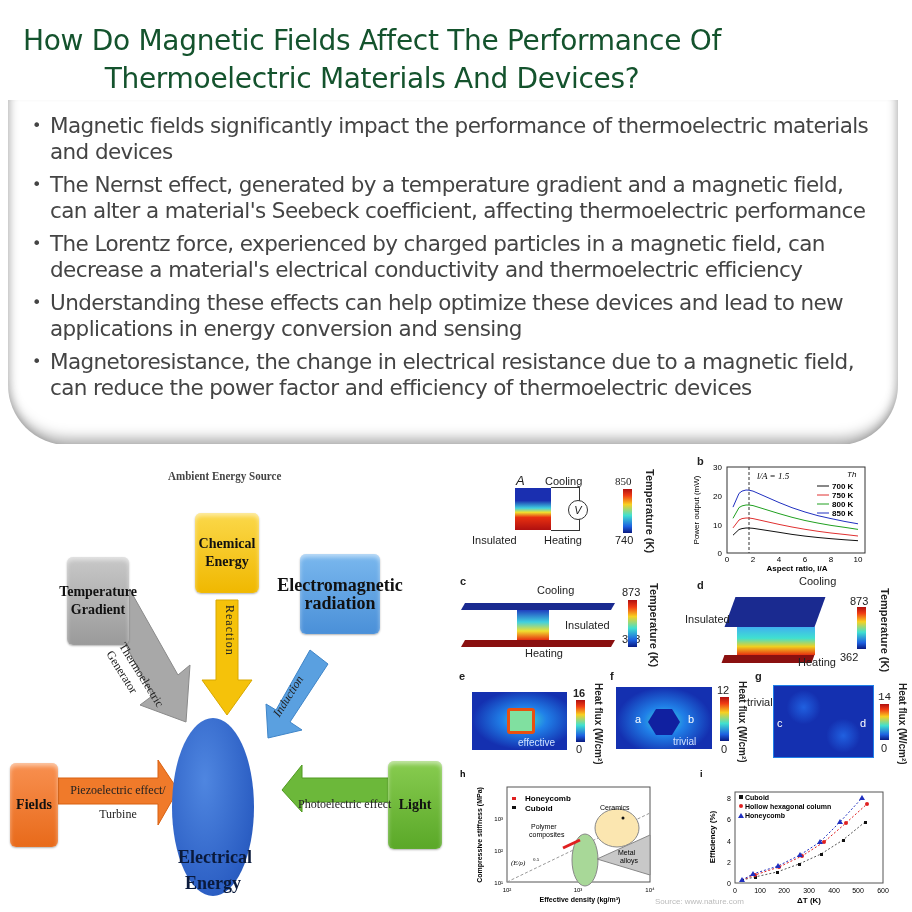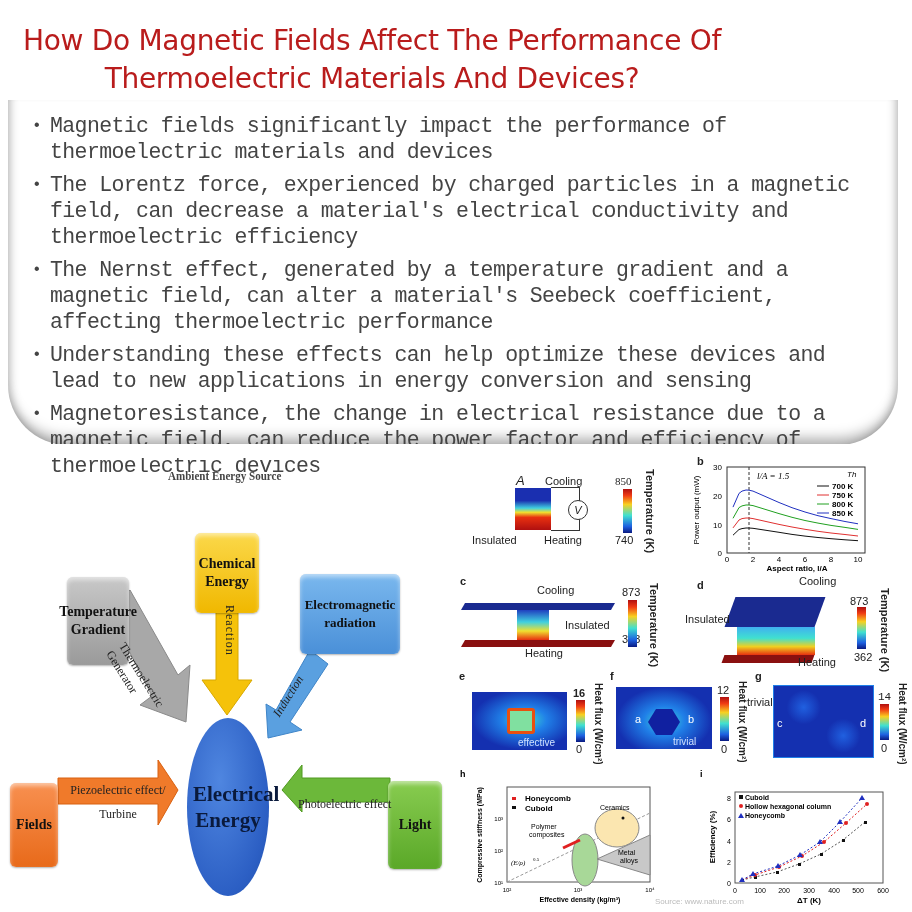--- a/index.html
+++ b/index.html
@@ -1,49 +1,49 @@
 <!DOCTYPE html>
 <html><head>
 <meta charset="utf-8">
 <style>
   html,body{margin:0;padding:0;background:#fff;}
   body{width:912px;height:912px;position:relative;overflow:hidden;font-family:"Liberation Sans",sans-serif;}
-  .title{position:absolute;top:22px;left:0;width:744px;text-align:center;font-family:"DejaVu Sans",sans-serif;font-size:28px;line-height:38px;color:#b91c1c;letter-spacing:-0.3px;}
+  .title{position:absolute;top:22px;left:0;width:744px;text-align:center;font-family:"DejaVu Sans",sans-serif;font-size:28px;line-height:38px;color:#14532d;letter-spacing:-0.3px;}
   .card{position:absolute;left:8px;top:100px;width:890px;height:345px;border-radius:0 0 60px 60px;
         box-shadow:inset 0 -14px 14px -8px rgba(0,0,0,.35), inset 10px 0 10px -8px rgba(0,0,0,.25), inset -10px 0 10px -8px rgba(0,0,0,.25);
         background:linear-gradient(#fff,#fff);}
   .bullets{position:absolute;left:30px;top:113px;width:840px;margin:0;padding:0;list-style:none;font-family:"DejaVu Sans",sans-serif;font-size:21.5px;line-height:26px;color:#444;letter-spacing:-0.6px;}
-  .bullets li{position:relative;padding-left:20px;margin-bottom:7px;font-family:Liberation Mono, monospace;}
+  .bullets li{position:relative;padding-left:20px;margin-bottom:7px;}
   .bullets li::before{content:"•";position:absolute;left:2px;top:0;font-size:16px;}
   .cut{position:absolute;left:0;top:444px;width:912px;height:14px;background:#fff;}
   .amb{position:absolute;left:168px;top:8px;font-family:"Liberation Serif",serif;font-size:13px;color:#444;font-weight:bold;transform:scaleX(.85);transform-origin:left;}
-  .box{position:absolute;border-radius:6px;font-family:"Liberation Serif",serif;font-weight:bold;color:#111;text-align:center;display:flex;align-items:center;justify-content:center;font-size:14px;line-height:18px;box-shadow:inset 0 3px 4px rgba(255,255,255,.5),0 1px 2px rgba(0,0,0,.3);margin-top:20px;}
+  .box{position:absolute;border-radius:6px;font-family:"Liberation Serif",serif;font-weight:bold;color:#111;text-align:center;display:flex;align-items:center;justify-content:center;font-size:14px;line-height:18px;box-shadow:inset 0 3px 4px rgba(255,255,255,.5),0 1px 2px rgba(0,0,0,.3);}
   .lbl{position:absolute;font-family:"Liberation Serif",serif;color:#222;font-size:13px;white-space:nowrap;}
-  .ellipse{position:absolute;left:187px;top:718px;width:82px;height:178px;border-radius:50%;background:radial-gradient(ellipse at 40% 35%,#4f86e0,#2c5fc4 70%,#1f4ea8);display:flex;align-items:center;justify-content:center;text-align:center;font-family:"Liberation Serif",serif;font-weight:bold;font-size:21px;line-height:26px;color:#0a1a3c;}
+  .ellipse{position:absolute;left:172px;top:718px;width:82px;height:178px;border-radius:50%;background:radial-gradient(ellipse at 40% 35%,#4f86e0,#2c5fc4 70%,#1f4ea8);display:flex;align-items:flex-end;justify-content:center;text-align:center;font-family:"Liberation Serif",serif;font-weight:bold;font-size:18px;line-height:26px;color:#0a1a3c;}
   
   .fig{position:absolute;font-family:"Liberation Sans",sans-serif;color:#222;}
   .plabel{position:absolute;font-weight:bold;font-size:11px;}
   .cb{position:absolute;width:9px;background:linear-gradient(#b01010,#f03c14 15%,#f8d020 35%,#40e0d0 60%,#1e60e0 85%,#0a1a80);}
   .small{font-size:11px;position:absolute;white-space:nowrap;}
   .vt{position:absolute;writing-mode:vertical-rl;font-size:11px;font-weight:bold;white-space:nowrap;}
   .src{position:absolute;font-size:8px;color:#bbb;white-space:nowrap;}
 </style>
 </head>
 <body>
 
 <div class="title">
   <div>How Do Magnetic Fields Affect The Performance Of</div>
   <div>Thermoelectric Materials And Devices?</div>
 </div>
 
 <div class="card"></div>
 <ul class="bullets">
   <li>Magnetic fields significantly impact the performance of thermoelectric materials and devices</li>
+  <li>The Nernst effect, generated by a temperature gradient and a magnetic field, can alter a material's Seebeck coefficient, affecting thermoelectric performance</li>
   <li>The Lorentz force, experienced by charged particles in a magnetic field, can decrease a material's electrical conductivity and thermoelectric efficiency</li>
-  <li>The Nernst effect, generated by a temperature gradient and a magnetic field, can alter a material's Seebeck coefficient, affecting thermoelectric performance</li>
   <li>Understanding these effects can help optimize these devices and lead to new applications in energy conversion and sensing</li>
   <li>Magnetoresistance, the change in electrical resistance due to a magnetic field, can reduce the power factor and efficiency of thermoelectric devices</li>
 </ul>
 <div class="cut"></div>
 
 <div>
   <div class="amb" style="top:468px;">Ambient Energy Source</div>
 
   <svg width="455" height="452" style="position:absolute;left:0;top:460px;">
 
@@ -57,21 +57,21 @@
 
     <polygon points="390,318 302,318 302,305 282,330 302,352 302,342 390,342" fill="#6cb83a" stroke="#509a20"></polygon>
   </svg>
 
   <div class="box" style="left:67px;top:557px;width:62px;height:88px;background:linear-gradient(#c8c8c8,#9a9a9a);">
     <span>Temperature Gradient</span>
   </div>
   <div class="box" style="left:195px;top:513px;width:64px;height:80px;background:linear-gradient(#fbd84a,#f0b800);">
     <span>Chemical Energy</span>
   </div>
-  <div class="box" style="left:300px;top:554px;width:100px;height:80px;background:linear-gradient(#7ab8ee,#4a90d8);font-size:13px;">
+  <div class="box" style="left:300px;top:554px;width:80px;height:80px;background:linear-gradient(#7ab8ee,#4a90d8);font-size:18px;">
     <span>Electromagnetic radiation</span>
   </div>
   <div class="box" style="left:10px;top:763px;width:48px;height:84px;background:linear-gradient(#f89050,#e86a1a);">
     <span>Fields</span>
   </div>
   <div class="box" style="left:388px;top:761px;width:54px;height:88px;background:linear-gradient(#88cc50,#5aa828);">
     <span>Light</span>
   </div>
 
   <div class="lbl" style="left:128px;top:640px;transform:rotate(58deg);transform-origin:left top;font-size:12px;white-space:normal;width:80px;">Thermoelectric Generator</div>
@@ -151,21 +151,21 @@
 
   <div>
     <span class="plabel" style="left:242px;top:124px;">d</span>
     <div style="position:absolute;left:275px;top:142px;width:90px;height:30px;background:#1a2a90;transform:skewX(-20deg);"></div>
     <div style="position:absolute;left:282px;top:172px;width:78px;height:28px;background:linear-gradient(#40b0f0,#40e0d0 40%,#f0d020 70%,#e83010);"></div>
     <div style="position:absolute;left:268px;top:200px;width:90px;height:8px;background:#8a1010;transform:skewX(-20deg);"></div>
     <span class="small" style="left:344px;top:120px;">Cooling</span>
     <span class="small" style="left:343px;top:201px;">Heating</span>
     <span class="small" style="left:230px;top:158px;">Insulated</span>
     <span class="small" style="left:395px;top:140px;">873</span>
-    <span class="small" style="left:399px;top:196px;text-align:right;">362</span>
+    <span class="small" style="left:385px;top:196px;text-align:right;">362</span>
     <div class="cb" style="left:402px;top:152px;height:42px;"></div>
     <span class="vt" style="left:424px;top:133px;">Temperature (K)</span>
   </div>
 
   <div>
     <span class="plabel" style="left:4px;top:215px;">e</span>
     <div style="position:absolute;left:17px;top:237px;width:95px;height:58px;background:radial-gradient(ellipse at 55% 48%,#40e0d0 0%,#2080e8 30%,#1430b0 70%);">
       <div style="position:absolute;left:35px;top:16px;width:22px;height:20px;background:#80e0a0;border:3px solid #e85010;border-radius:3px;"></div>
     </div>
     <span class="small" style="left:63px;top:282px;color:#d0e0ff;font-size:10px;">effective</span>

